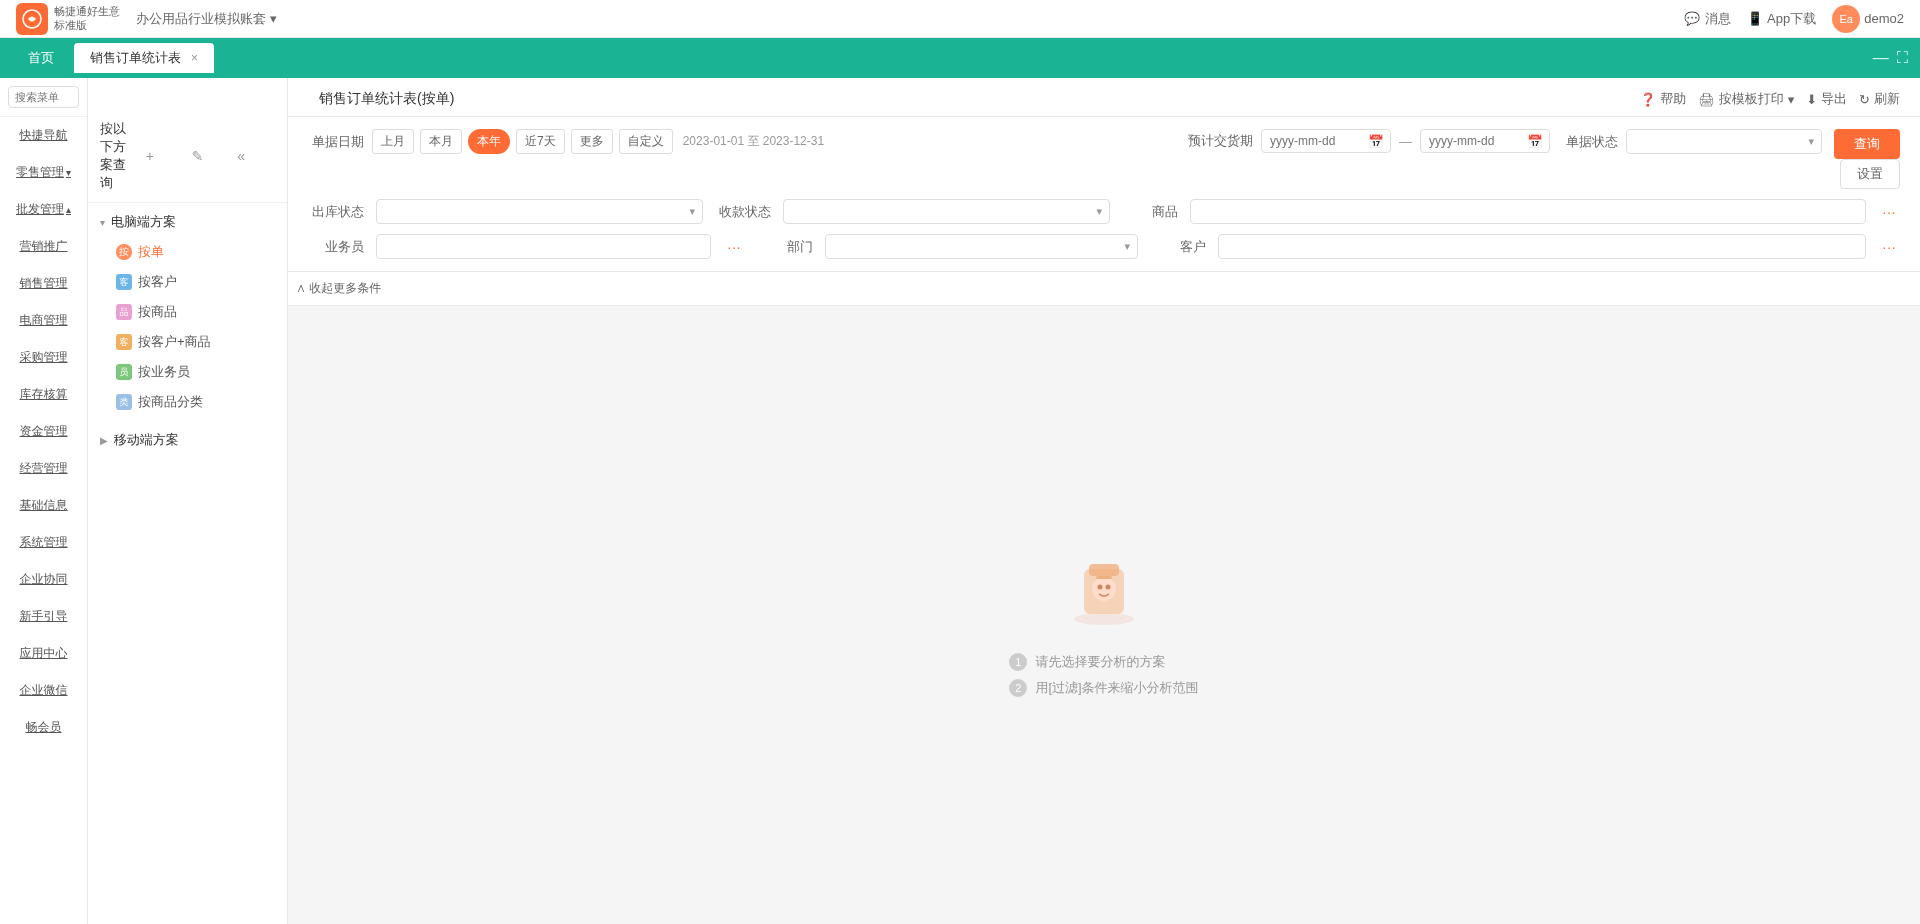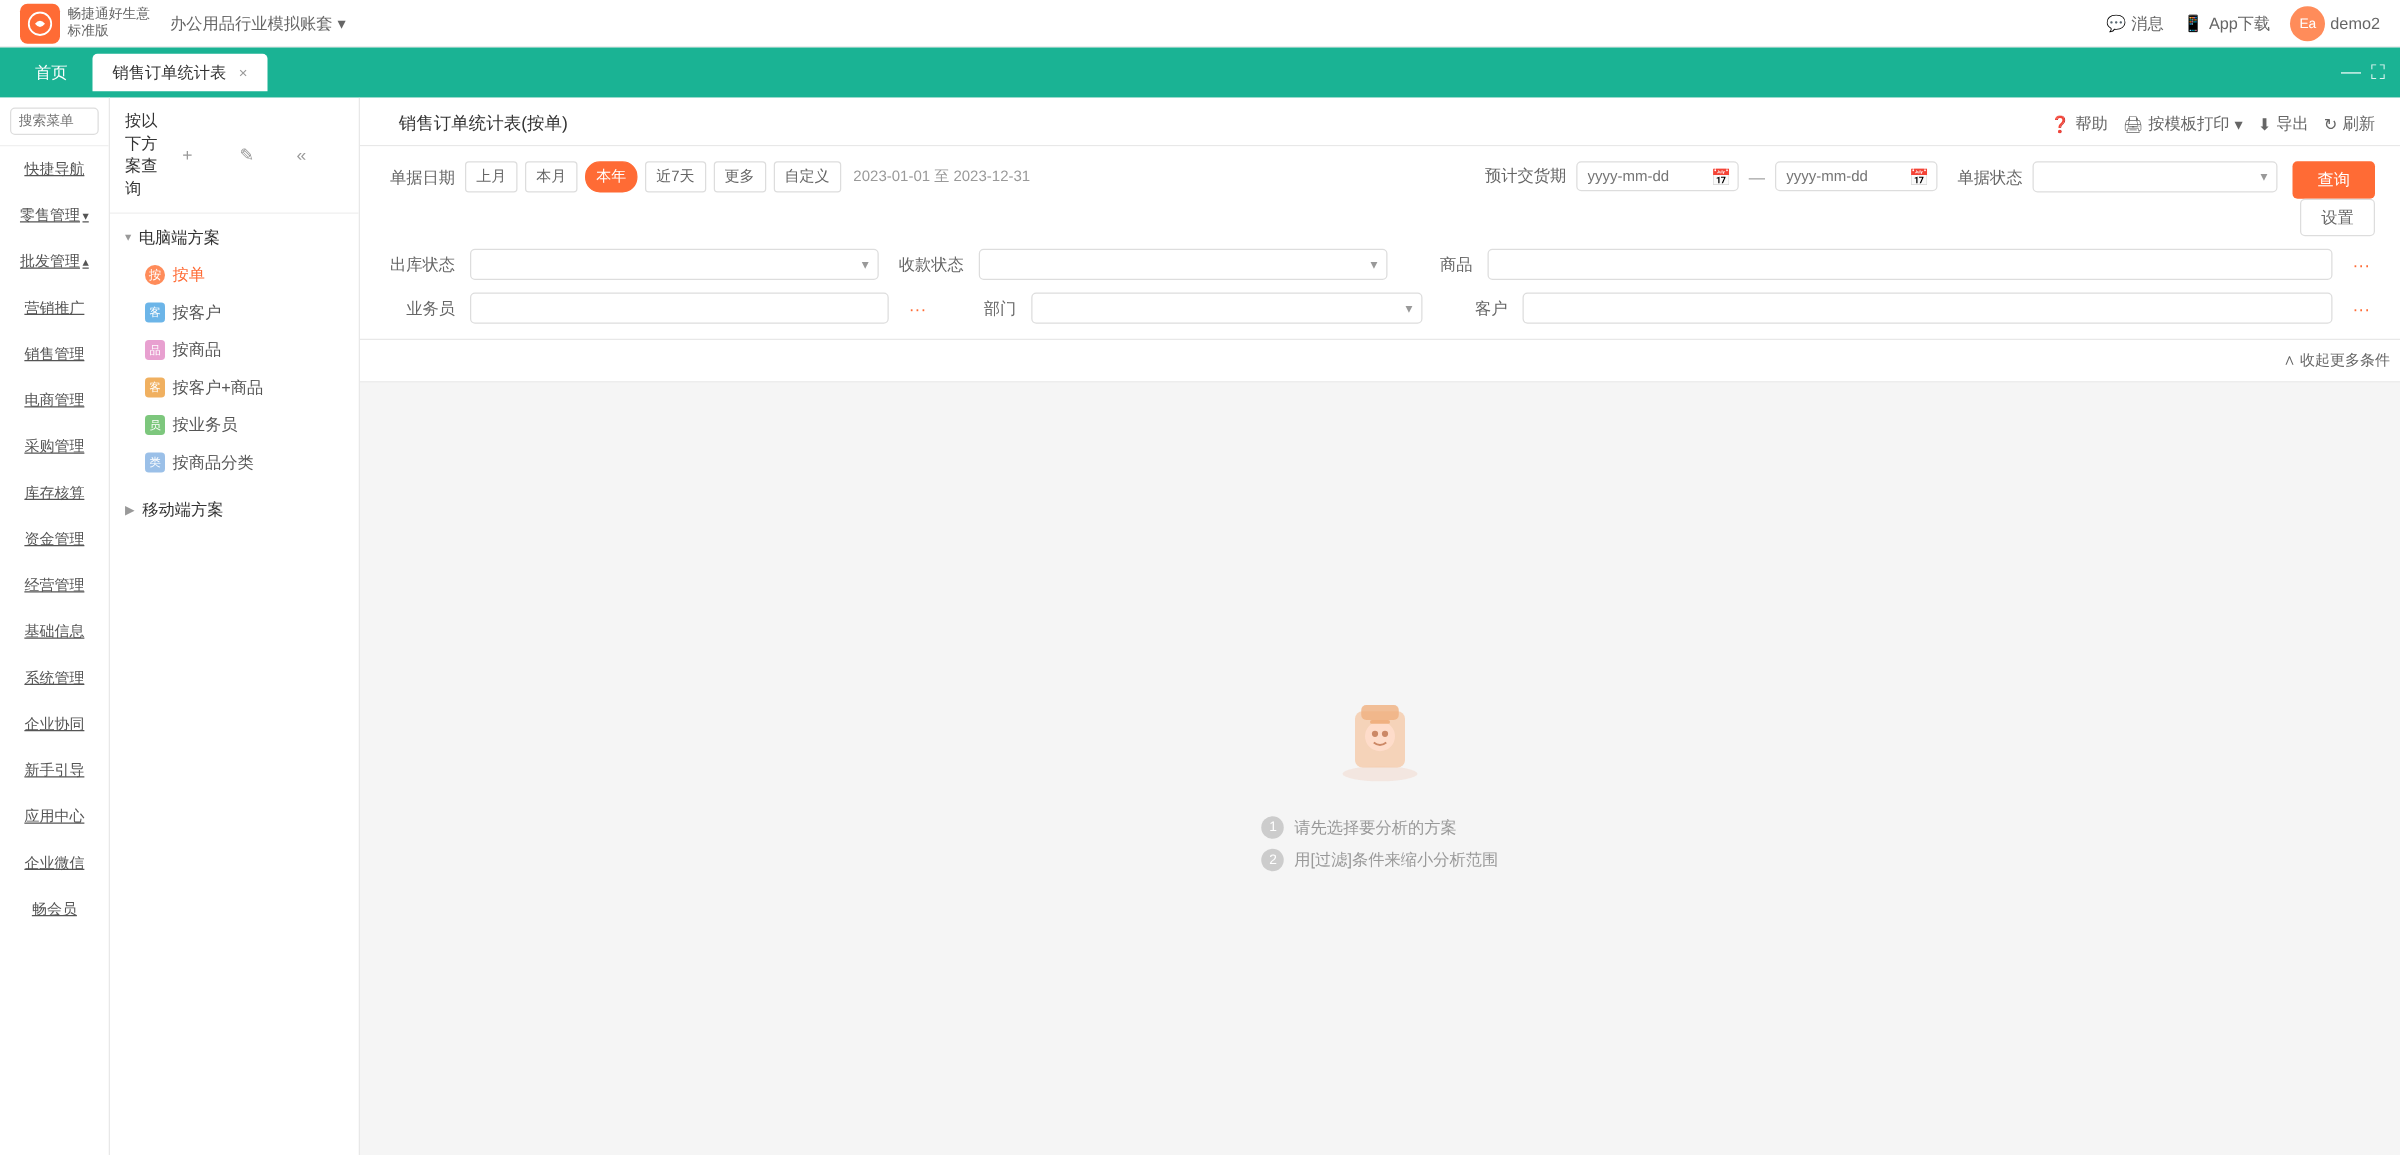--- a/index.html
+++ b/index.html
@@ -36,21 +36,21 @@
     .sidebar-search { padding: 8px; border-bottom: 1px solid #f0f0f0; }
     .sidebar-search input { width: 100%; border: 1px solid #ddd; border-radius: 4px; padding: 4px 6px; font-size: 11px; outline: none; }
     .sidebar-label { font-size: 12px; font-weight: 500; }
 
     
     .content-area { flex: 1; display: flex; overflow: hidden; }
 
     
     .left-panel { width: 200px; background: #fff; border-right: 1px solid #e8e8e8; overflow-y: auto; flex-shrink: 0; }
     .left-panel-header { padding: 10px 12px; display: flex; align-items: center; gap: 8px; font-size: 13px; color: #333; font-weight: 500; border-bottom: 1px solid #f0f0f0; }
-    .left-panel-header span { flex: 1; }
+    .left-panel-header span { flex: 1; margin-top: 32px; }
     .panel-icon-btn { cursor: pointer; color: #999; font-size: 14px; }
     .tree-group { padding: 4px 0; }
     .tree-parent { display: flex; align-items: center; gap: 6px; padding: 6px 12px; cursor: pointer; font-size: 13px; color: #333; }
     .tree-arrow { font-size: 10px; color: #999; }
     .tree-child { padding: 6px 12px 6px 28px; cursor: pointer; font-size: 13px; color: #555; display: flex; align-items: center; gap: 6px; }
     .tree-child.active { color: #ff6b35; }
     .tree-child .icon-badge { width: 16px; height: 16px; border-radius: 50%; background: #ff8c5a; display: flex; align-items: center; justify-content: center; color: #fff; font-size: 10px; }
     .tree-child .icon-sq { width: 16px; height: 16px; border-radius: 3px; background: #6cb5e8; display: flex; align-items: center; justify-content: center; color: #fff; font-size: 9px; }
     .tree-child .icon-bar { width: 16px; height: 16px; border-radius: 3px; background: #7dc77d; display: flex; align-items: center; justify-content: center; color: #fff; font-size: 9px; }
 
@@ -78,21 +78,21 @@
     .date-separator { color: #999; }
     .date-input-wrapper { position: relative; display: inline-flex; align-items: center; }
     .date-input-wrapper .cal-icon { position: absolute; right: 6px; color: #ccc; font-size: 13px; pointer-events: none; }
     .dots-btn { color: #ff6b35; cursor: pointer; font-size: 14px; padding: 0 4px; }
 
     .query-btn { background: #ff6b35; color: #fff; border: none; border-radius: 4px; padding: 6px 20px; font-size: 13px; cursor: pointer; }
     .set-btn { background: #fff; color: #666; border: 1px solid #ddd; border-radius: 4px; padding: 5px 16px; font-size: 13px; cursor: pointer; margin-top: 0; display: block; }
     .query-group { display: flex; flex-direction: column; align-items: flex-end; margin-left: auto; }
 
     
-    .collapse-bar { text-align: right; padding: 8px; background: #fff; border-bottom: 1px solid #e8e8e8; cursor: pointer; color: #666; font-size: 12px; flex-shrink: 0; }
+    .collapse-bar { text-align: left; padding: 8px; background: #fff; border-bottom: 1px solid #e8e8e8; cursor: pointer; color: #666; font-size: 12px; flex-shrink: 0; }
 
     
     .empty-state { flex: 1; display: flex; align-items: center; justify-content: center; flex-direction: column; gap: 16px; }
     .empty-tips { display: flex; flex-direction: column; gap: 8px; }
     .empty-tip { display: flex; align-items: center; gap: 8px; color: #999; font-size: 13px; }
     .tip-num { width: 18px; height: 18px; border-radius: 50%; background: #ccc; color: #fff; display: flex; align-items: center; justify-content: center; font-size: 11px; flex-shrink: 0; }
   </style>
 </head>
 <body>
 

